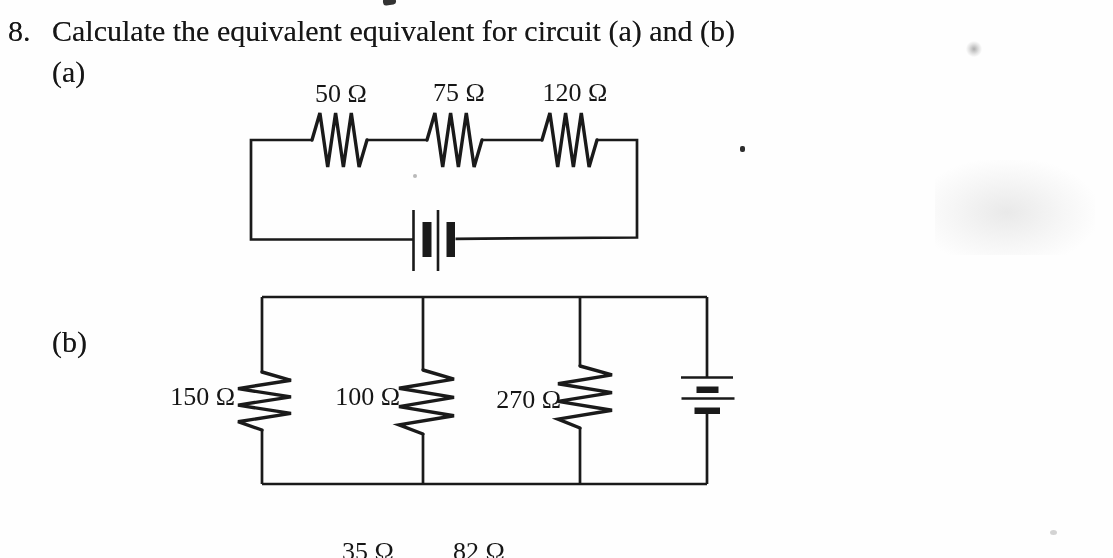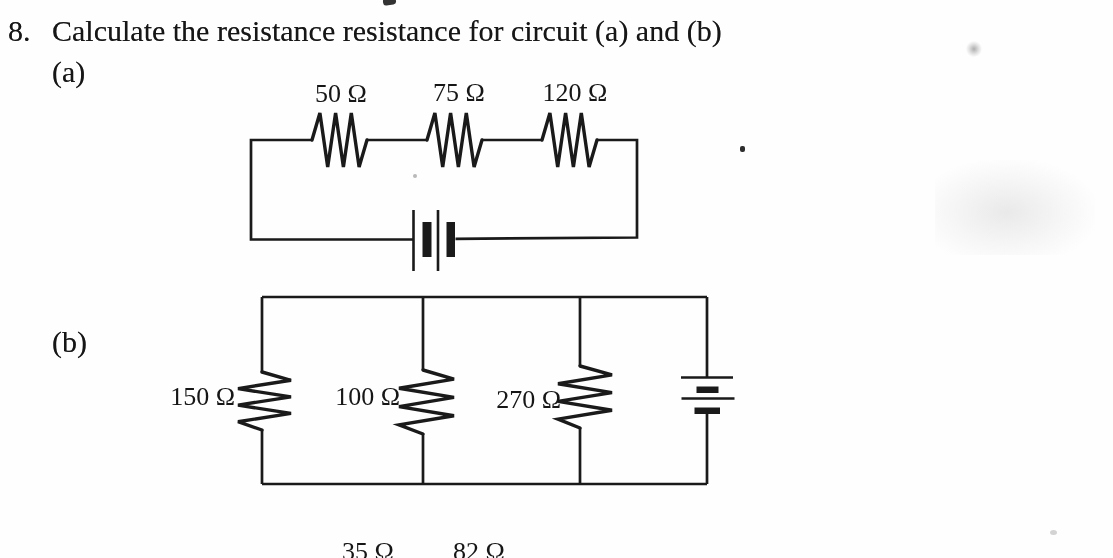--- a/index.html
+++ b/index.html
@@ -38,21 +38,21 @@
   .smudge-big{position:absolute;left:935px;top:160px;width:160px;height:95px;
     background:radial-gradient(ellipse at 45% 55%, rgba(185,185,185,.30) 0%, rgba(205,205,205,.16) 45%, rgba(255,255,255,0) 75%);}
   .dot-faint-b{position:absolute;left:1050px;top:530px;width:7px;height:5px;background:#d3d3d3;border-radius:50%;}
 </style>
 </head>
 <body>
 
 <div class="page">
 
   <span class="txt q-num">8.</span>
-  <span class="txt q-text">Calculate the resistance resistance for circuit (a) and (b)</span>
+  <span class="txt q-text">Calculate the equivalent equivalent for circuit (a) and (b)</span>
   <span class="txt part-a">(a)</span>
   <span class="txt part-b">(b)</span>
 
   <svg class="circuits" width="1113" height="558" viewBox="0 0 1113 558">
 
     <g>
       <path class="wire" d="M413 239.5 H251 V140 H312 M367 140 H427 M482 140 H542 M597 140 H637 V237.5 L455.5 238.8"></path>
       <polyline class="zig" points="312,140 319.9,113 327.7,167 335.6,113 343.4,167 351.3,113 359.1,167 367,140"></polyline>
       <polyline class="zig" points="427,140 434.9,113 442.7,167 450.6,113 458.4,167 466.3,113 474.1,167 482,140"></polyline>
       <polyline class="zig" points="542,140 549.9,113 557.7,167 565.6,113 573.4,167 581.3,113 589.1,167 597,140"></polyline>

